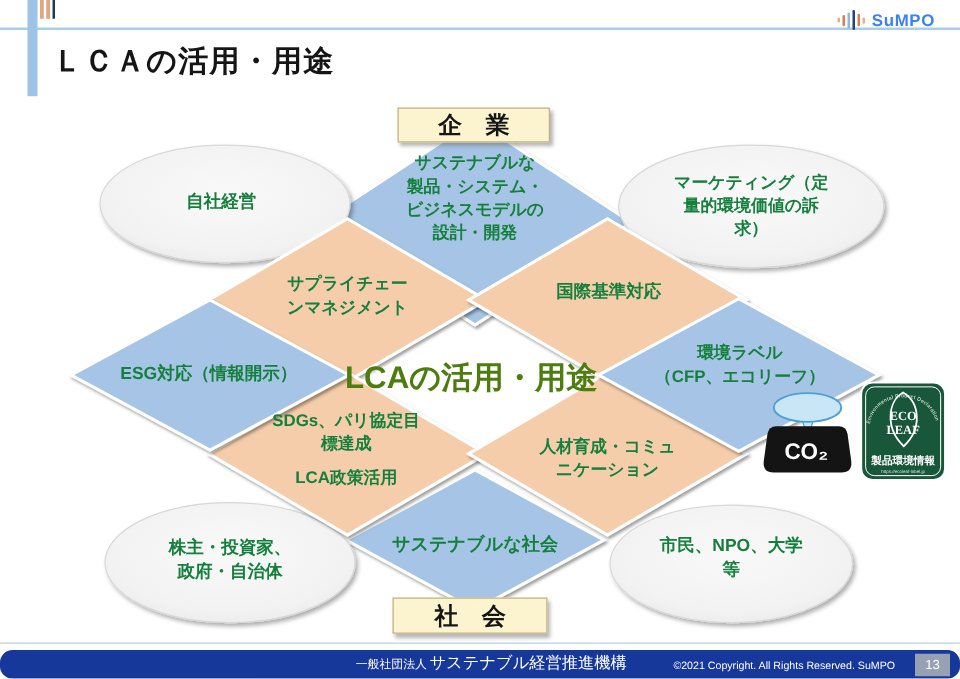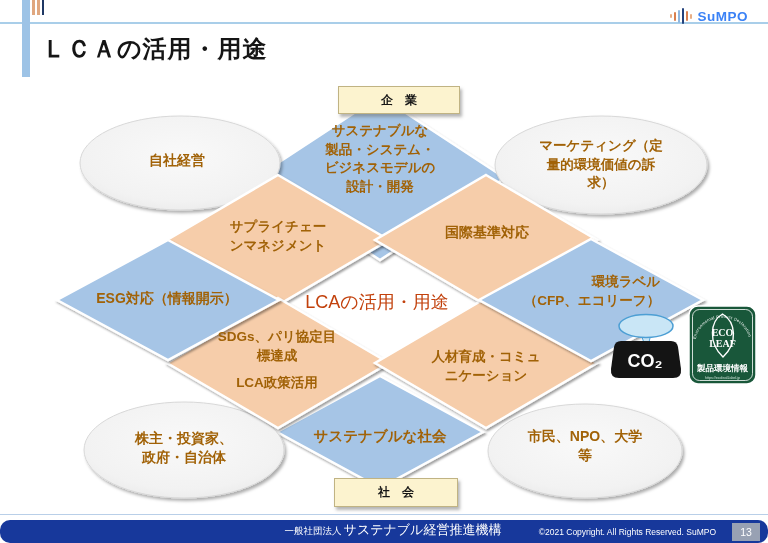--- a/index.html
+++ b/index.html
@@ -19,32 +19,32 @@
   .sumpo .b1{height:4px;background:#e8ae85;}
   .sumpo .b2{height:9px;background:#d9804f;}
   .sumpo .b3{height:13px;background:#8fb8e0;}
   .sumpo .b4{height:16px;background:#24427c;}
   .sumpo .b5{height:10px;background:#d9804f;}
   .sumpo .b6{height:5px;background:#e8ae85;}
   .sumpo-text{font-size:13.5px;font-weight:bold;color:#3b82f6;letter-spacing:.5px;}
   
   .shapes{position:absolute;left:0;top:0;pointer-events:none;}
   
-  .txt{position:absolute;transform:translate(-50%,-50%);text-align:center;color:#a16207;
+  .txt{position:absolute;transform:translate(-50%,-50%);text-align:center;color:#15803d;
        font-weight:bold;line-height:1.38;white-space:nowrap;}
   .txt .ln{display:block;}
   .txt .gap{margin-top:9px;}
   .f13{font-size:13.5px;}
   .f14{font-size:14px;}
   .f145{font-size:14.5px;}
-  .center-label{position:absolute;transform:translate(-50%,-50%);font-size:18px;font-weight:normal;
-                color:#c2410c;white-space:nowrap;}
+  .center-label{position:absolute;transform:translate(-50%,-50%);font-size:25px;font-weight:bold;
+                color:#4d7c0f;white-space:nowrap;}
   .topic-box{position:absolute;background:#fcf3cf;border:1px solid #c0b383;
              box-shadow:2px 3px 3px rgba(110,110,110,.5);display:flex;align-items:center;justify-content:center;
-             font-size:12px;font-weight:bold;color:#151515;margin-left:20px;}
+             font-size:19px;font-weight:bold;color:#151515;}
   
   .footer-line{position:absolute;left:0;bottom:28px;width:768px;height:1px;background:#b9cfe8;}
   .footer{position:absolute;left:0;bottom:0;width:768px;height:23px;background:#17389b;color:#fff;border-radius:10px;}
   .footer .org{position:absolute;left:393px;bottom:4px;transform:translateX(-50%);
                display:flex;align-items:baseline;gap:2px;white-space:nowrap;}
   .footer .org .small{font-size:9.5px;}
   .footer .org .large{font-size:13px;}
   .footer .copyright{position:absolute;right:52px;bottom:6px;font-size:8.5px;white-space:nowrap;}
   .page-box{position:absolute;right:8px;bottom:2px;width:28px;height:18px;background:#98a1b3;
             display:flex;align-items:center;justify-content:center;font-size:10.5px;color:#fff;}
@@ -136,21 +136,21 @@
   <div class="txt f13" style="left:278px;top:237px;">
     <span class="ln">サプライチェー</span>
     <span class="ln">ンマネジメント</span>
   </div>
   <div class="txt f14" style="left:487px;top:233px;">
     <span class="ln">国際基準対応</span>
   </div>
   <div class="txt f14" style="left:167px;top:299px;">
     <span class="ln">ESG対応（情報開示）</span>
   </div>
-  <div class="txt f13" style="left:592px;top:292px;text-align:right;">
+  <div class="txt f13" style="left:592px;top:292px;">
     <span class="ln">環境ラベル</span>
     <span class="ln">（CFP、エコリーフ）</span>
   </div>
   <div class="txt f13" style="left:277px;top:360px;">
     <span class="ln">SDGs、パリ協定目</span>
     <span class="ln">標達成</span>
     <span class="ln gap">LCA政策活用</span>
   </div>
   <div class="txt f13" style="left:486px;top:367px;">
     <span class="ln">人材育成・コミュ</span>

